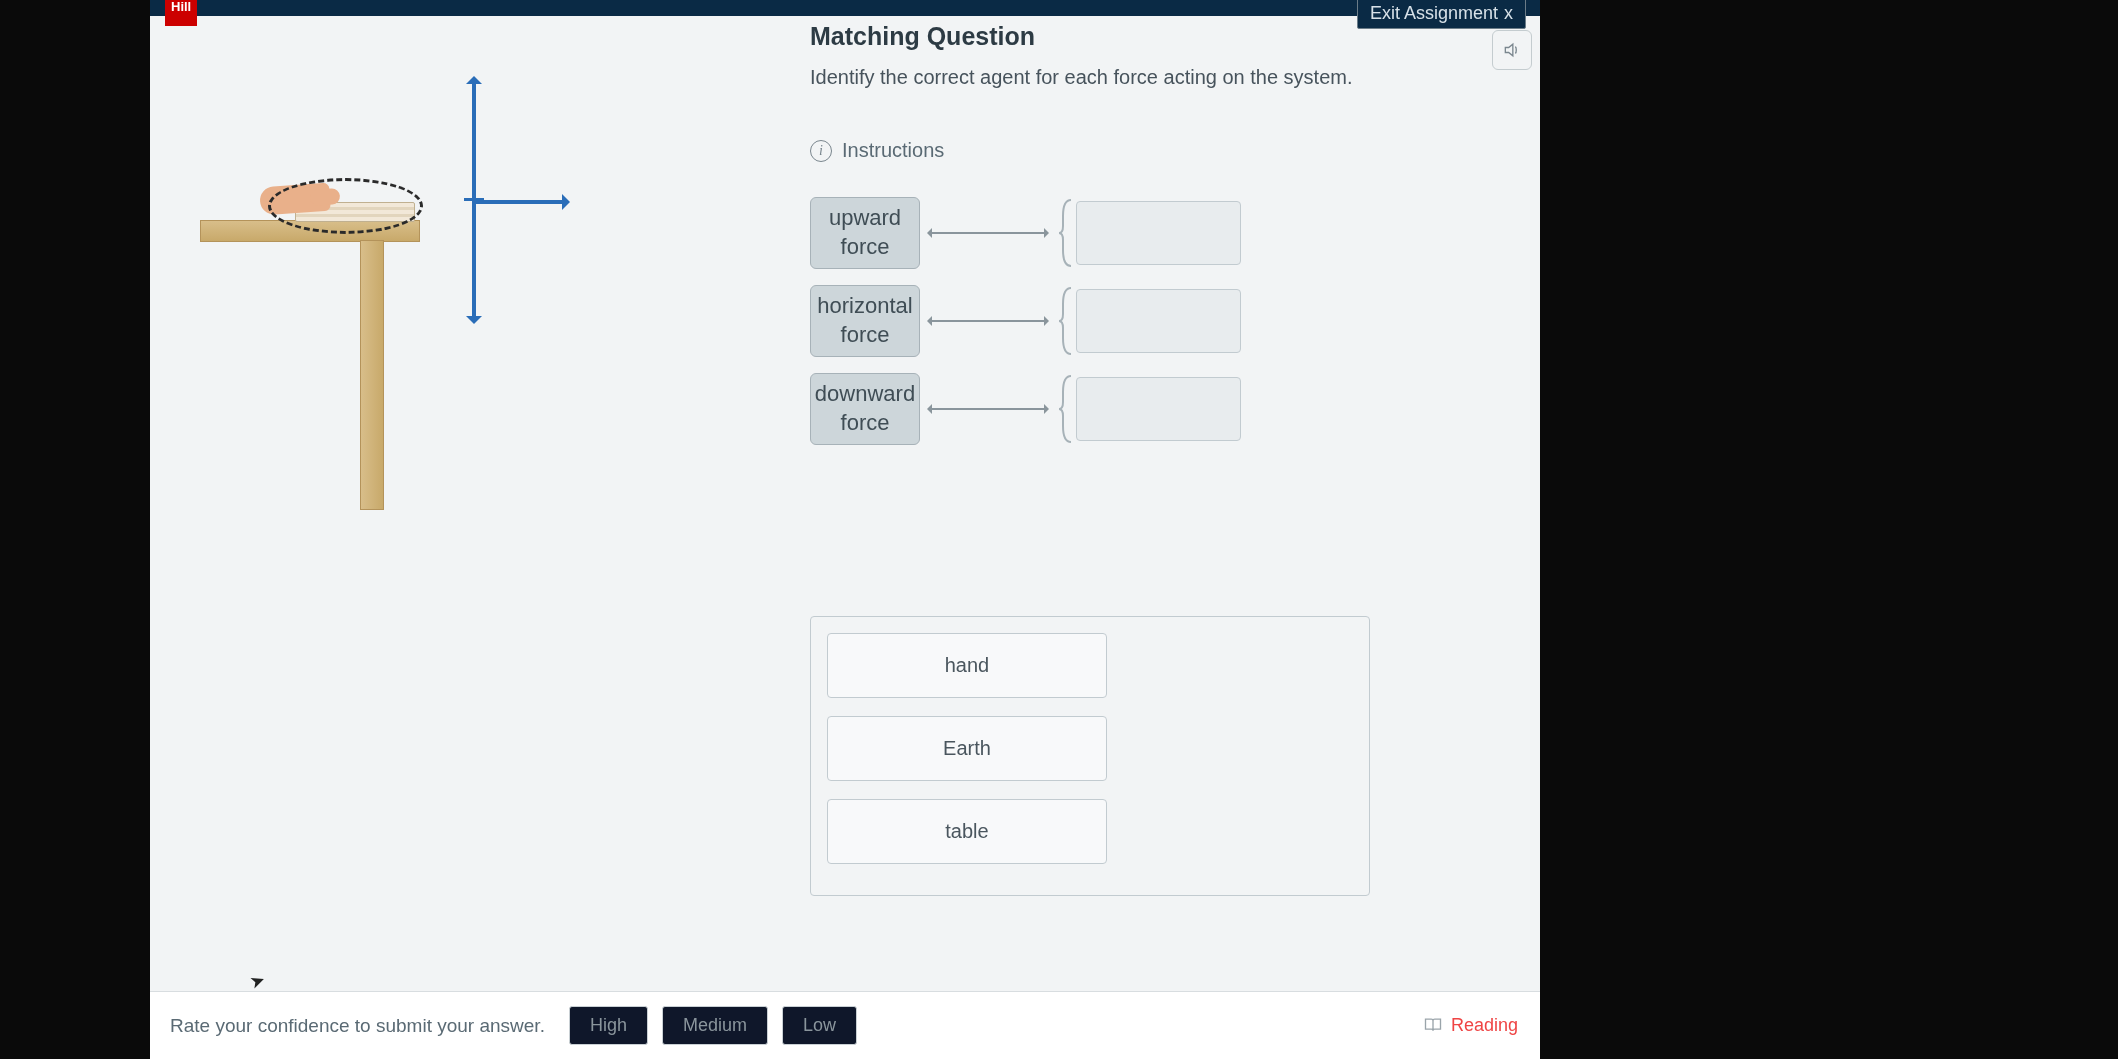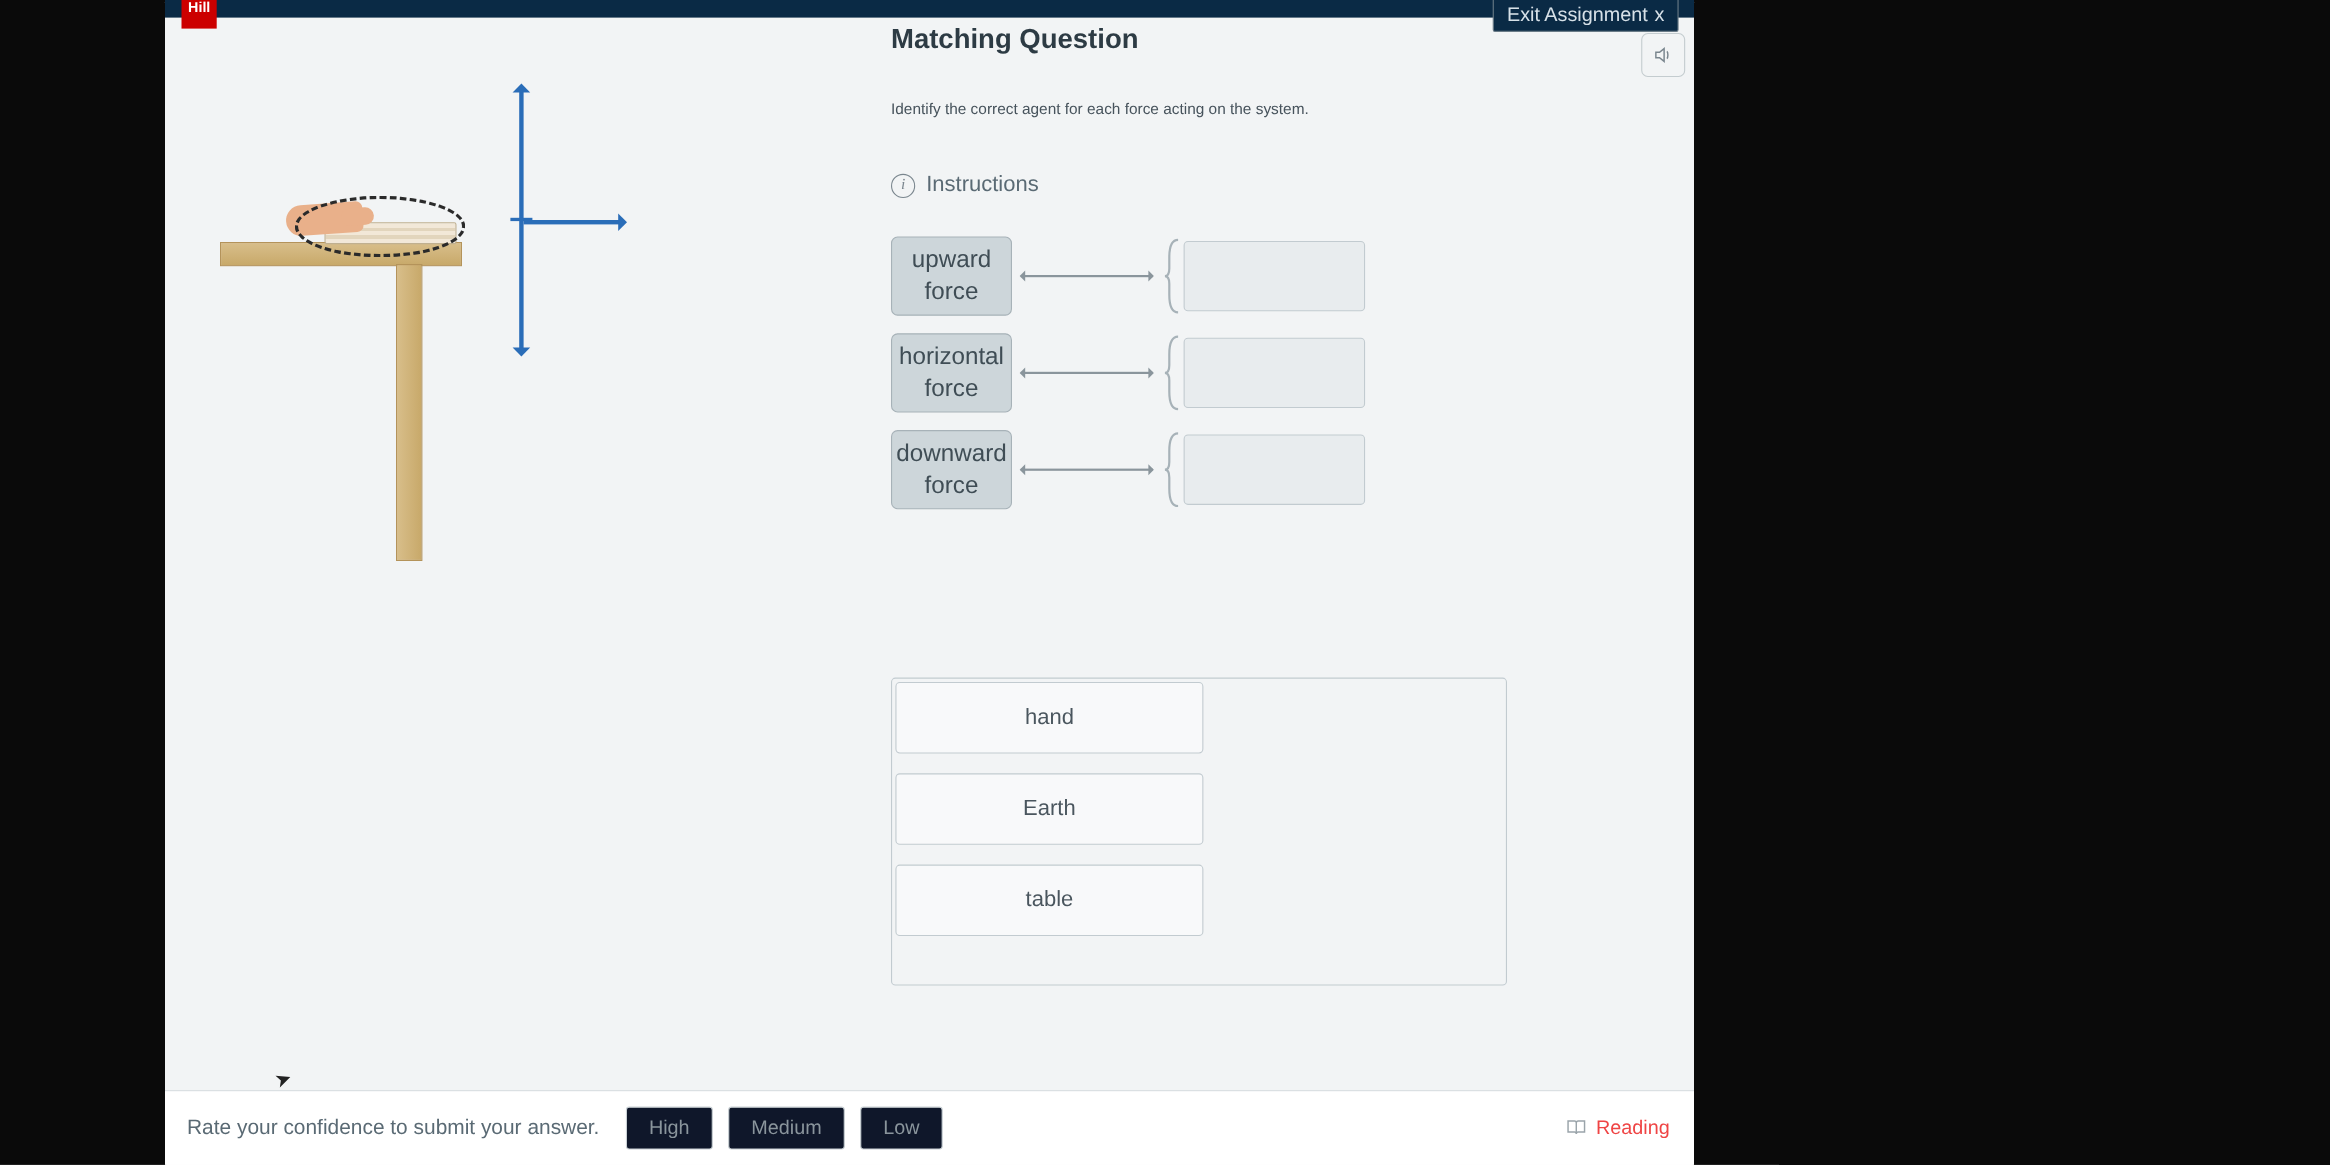--- a/index.html
+++ b/index.html
@@ -53,24 +53,24 @@
     .question-panel {
       position: absolute;
       left: 660px;
       top: 22px;
       width: 720px;
     }
     .q-title {
       font-size: 25px;
       color: #2d3b44;
       font-weight: 600;
-      margin-bottom: 40px;
+      margin-bottom: 15px;
     }
     .q-prompt {
-      font-size: 14px;
+      font-size: 20px;
       color: #47535c;
       margin-bottom: 50px;
     }
     .audio-btn {
       position: absolute;
       left: 1342px;
       top: 30px;
       width: 40px; height: 40px;
       border: 1px solid #c4cccf;
       border-radius: 6px;
@@ -149,21 +149,21 @@
       background: #e8ecee;
     }
     .answer-bank {
       position: absolute;
       left: 660px;
       top: 616px;
       width: 560px;
       height: 280px;
       border: 1px solid #c2cbd0;
       border-radius: 4px;
-      padding: 3px;
+      padding: 16px;
       display: flex;
       flex-direction: column;
       gap: 18px;
     }
     .answer-card {
       width: 280px;
       height: 65px;
       border: 1px solid #c2cbd0;
       border-radius: 4px;
       background: #f8f9fa;

